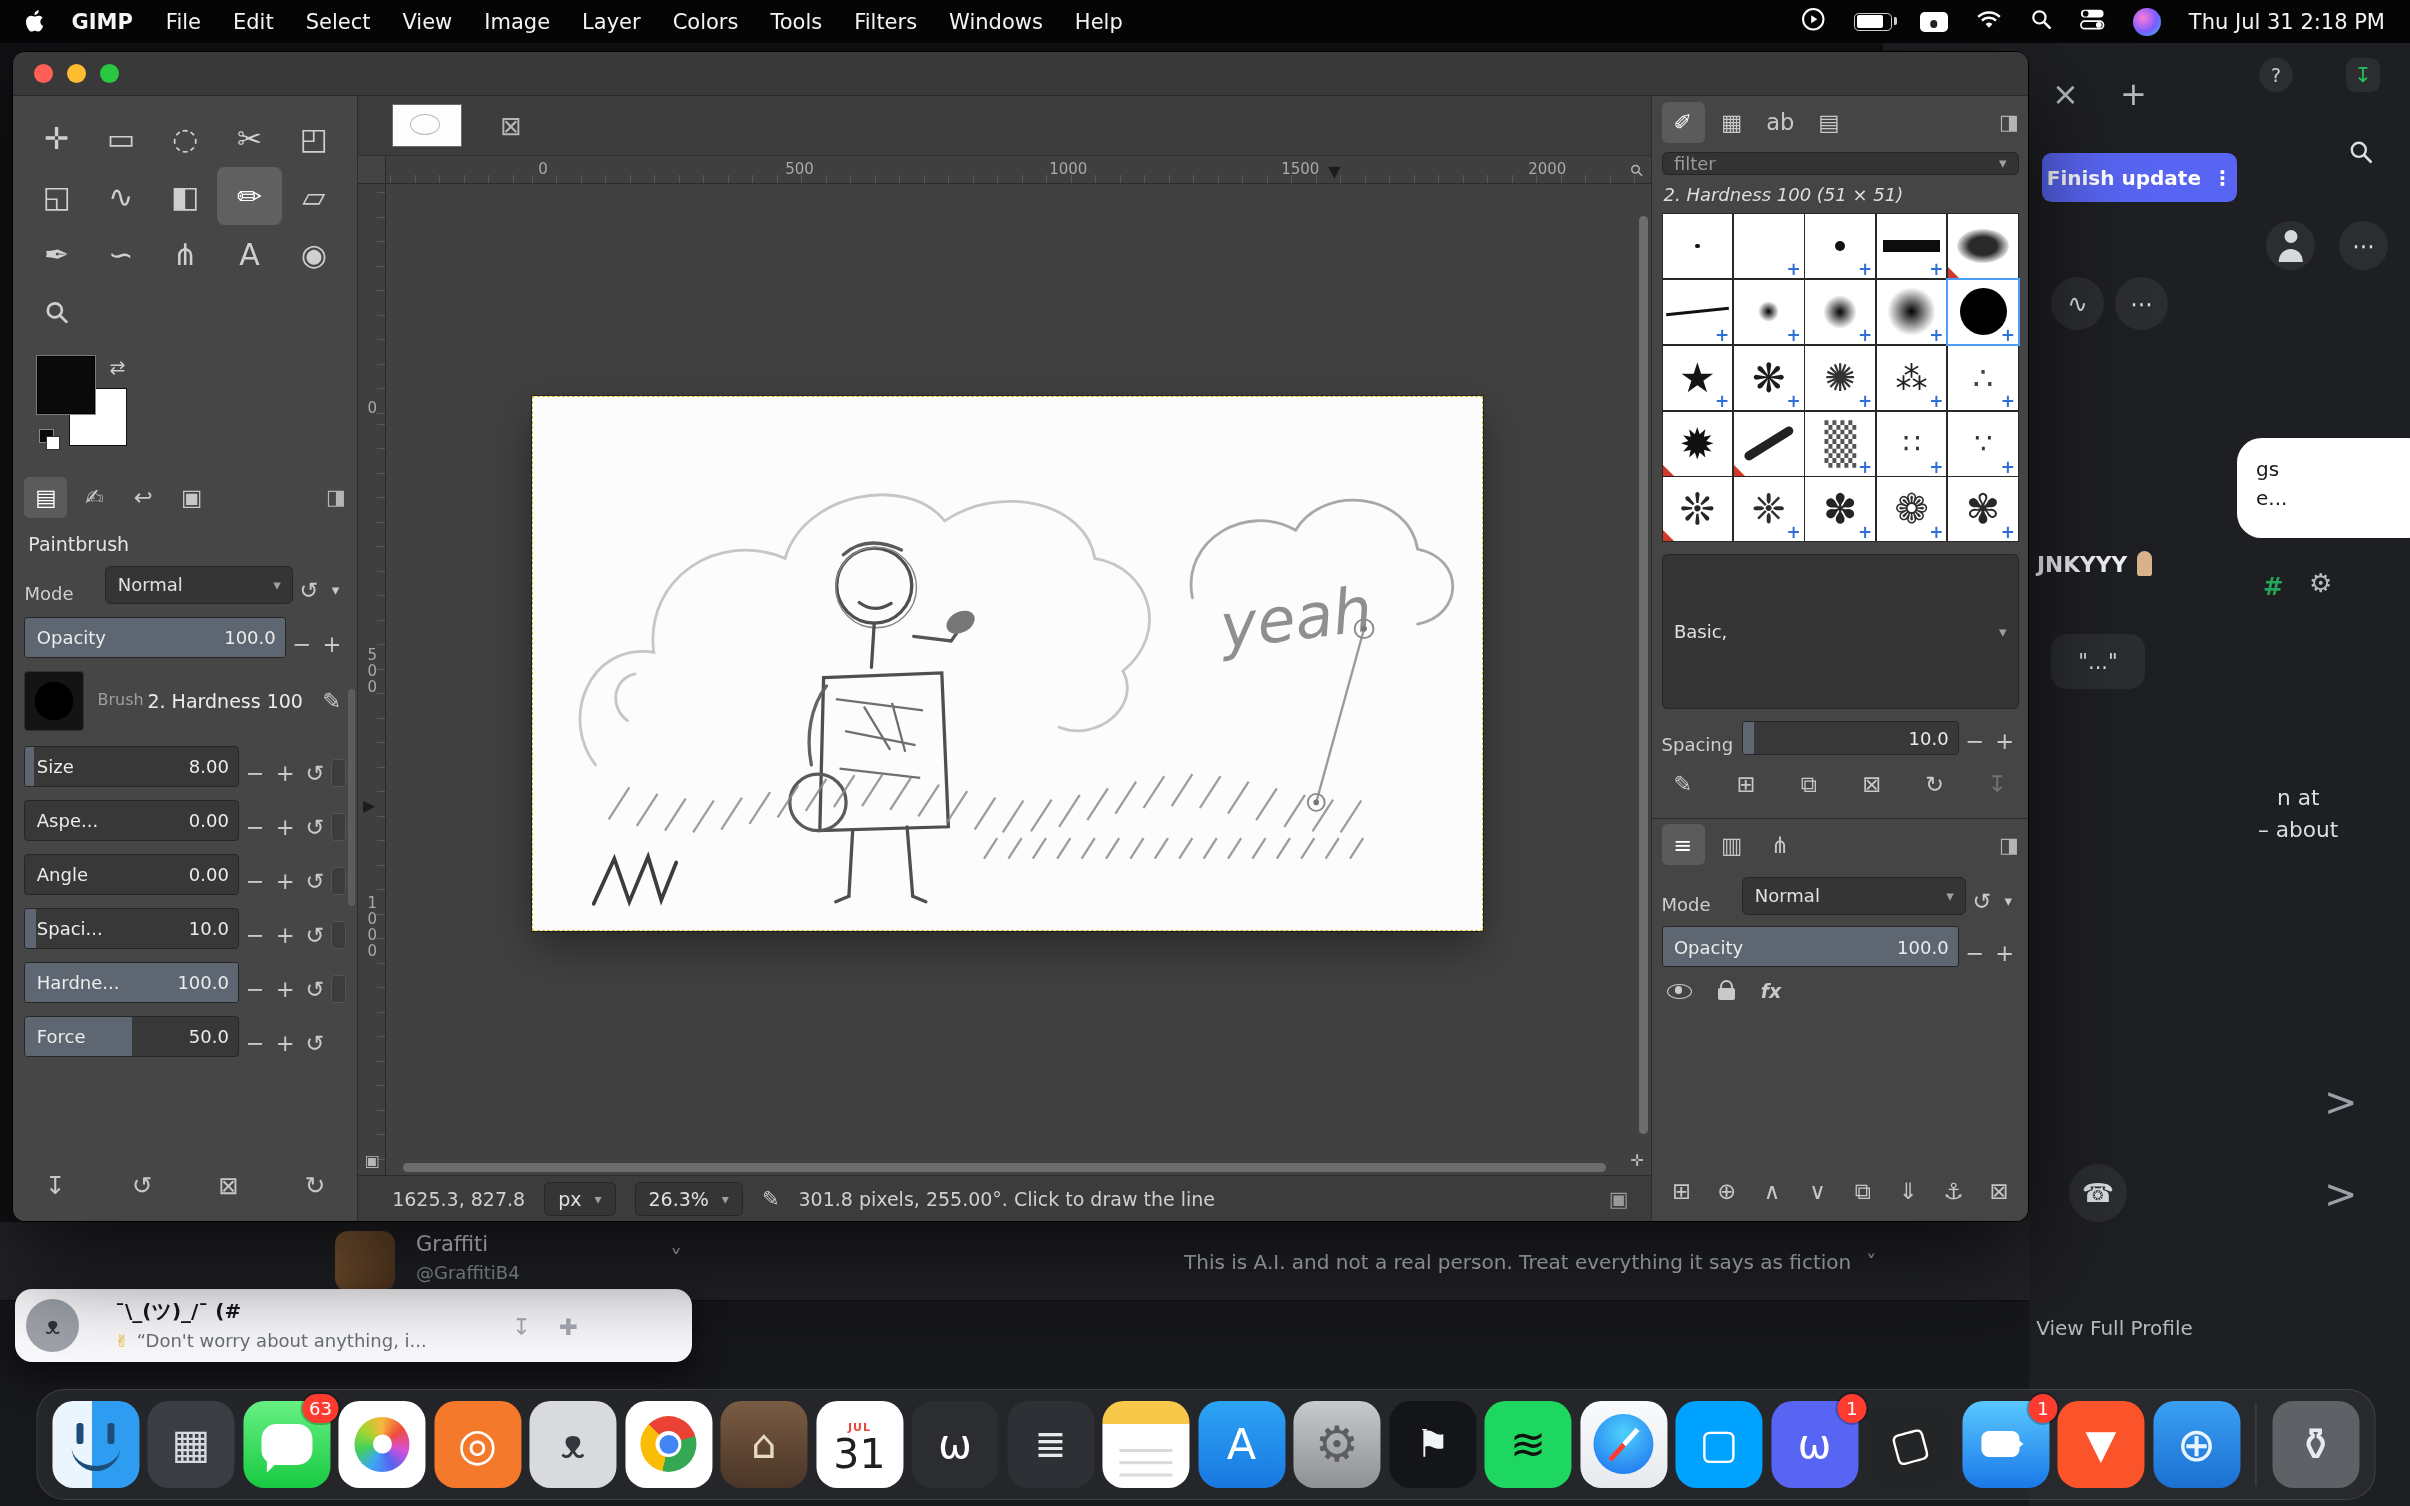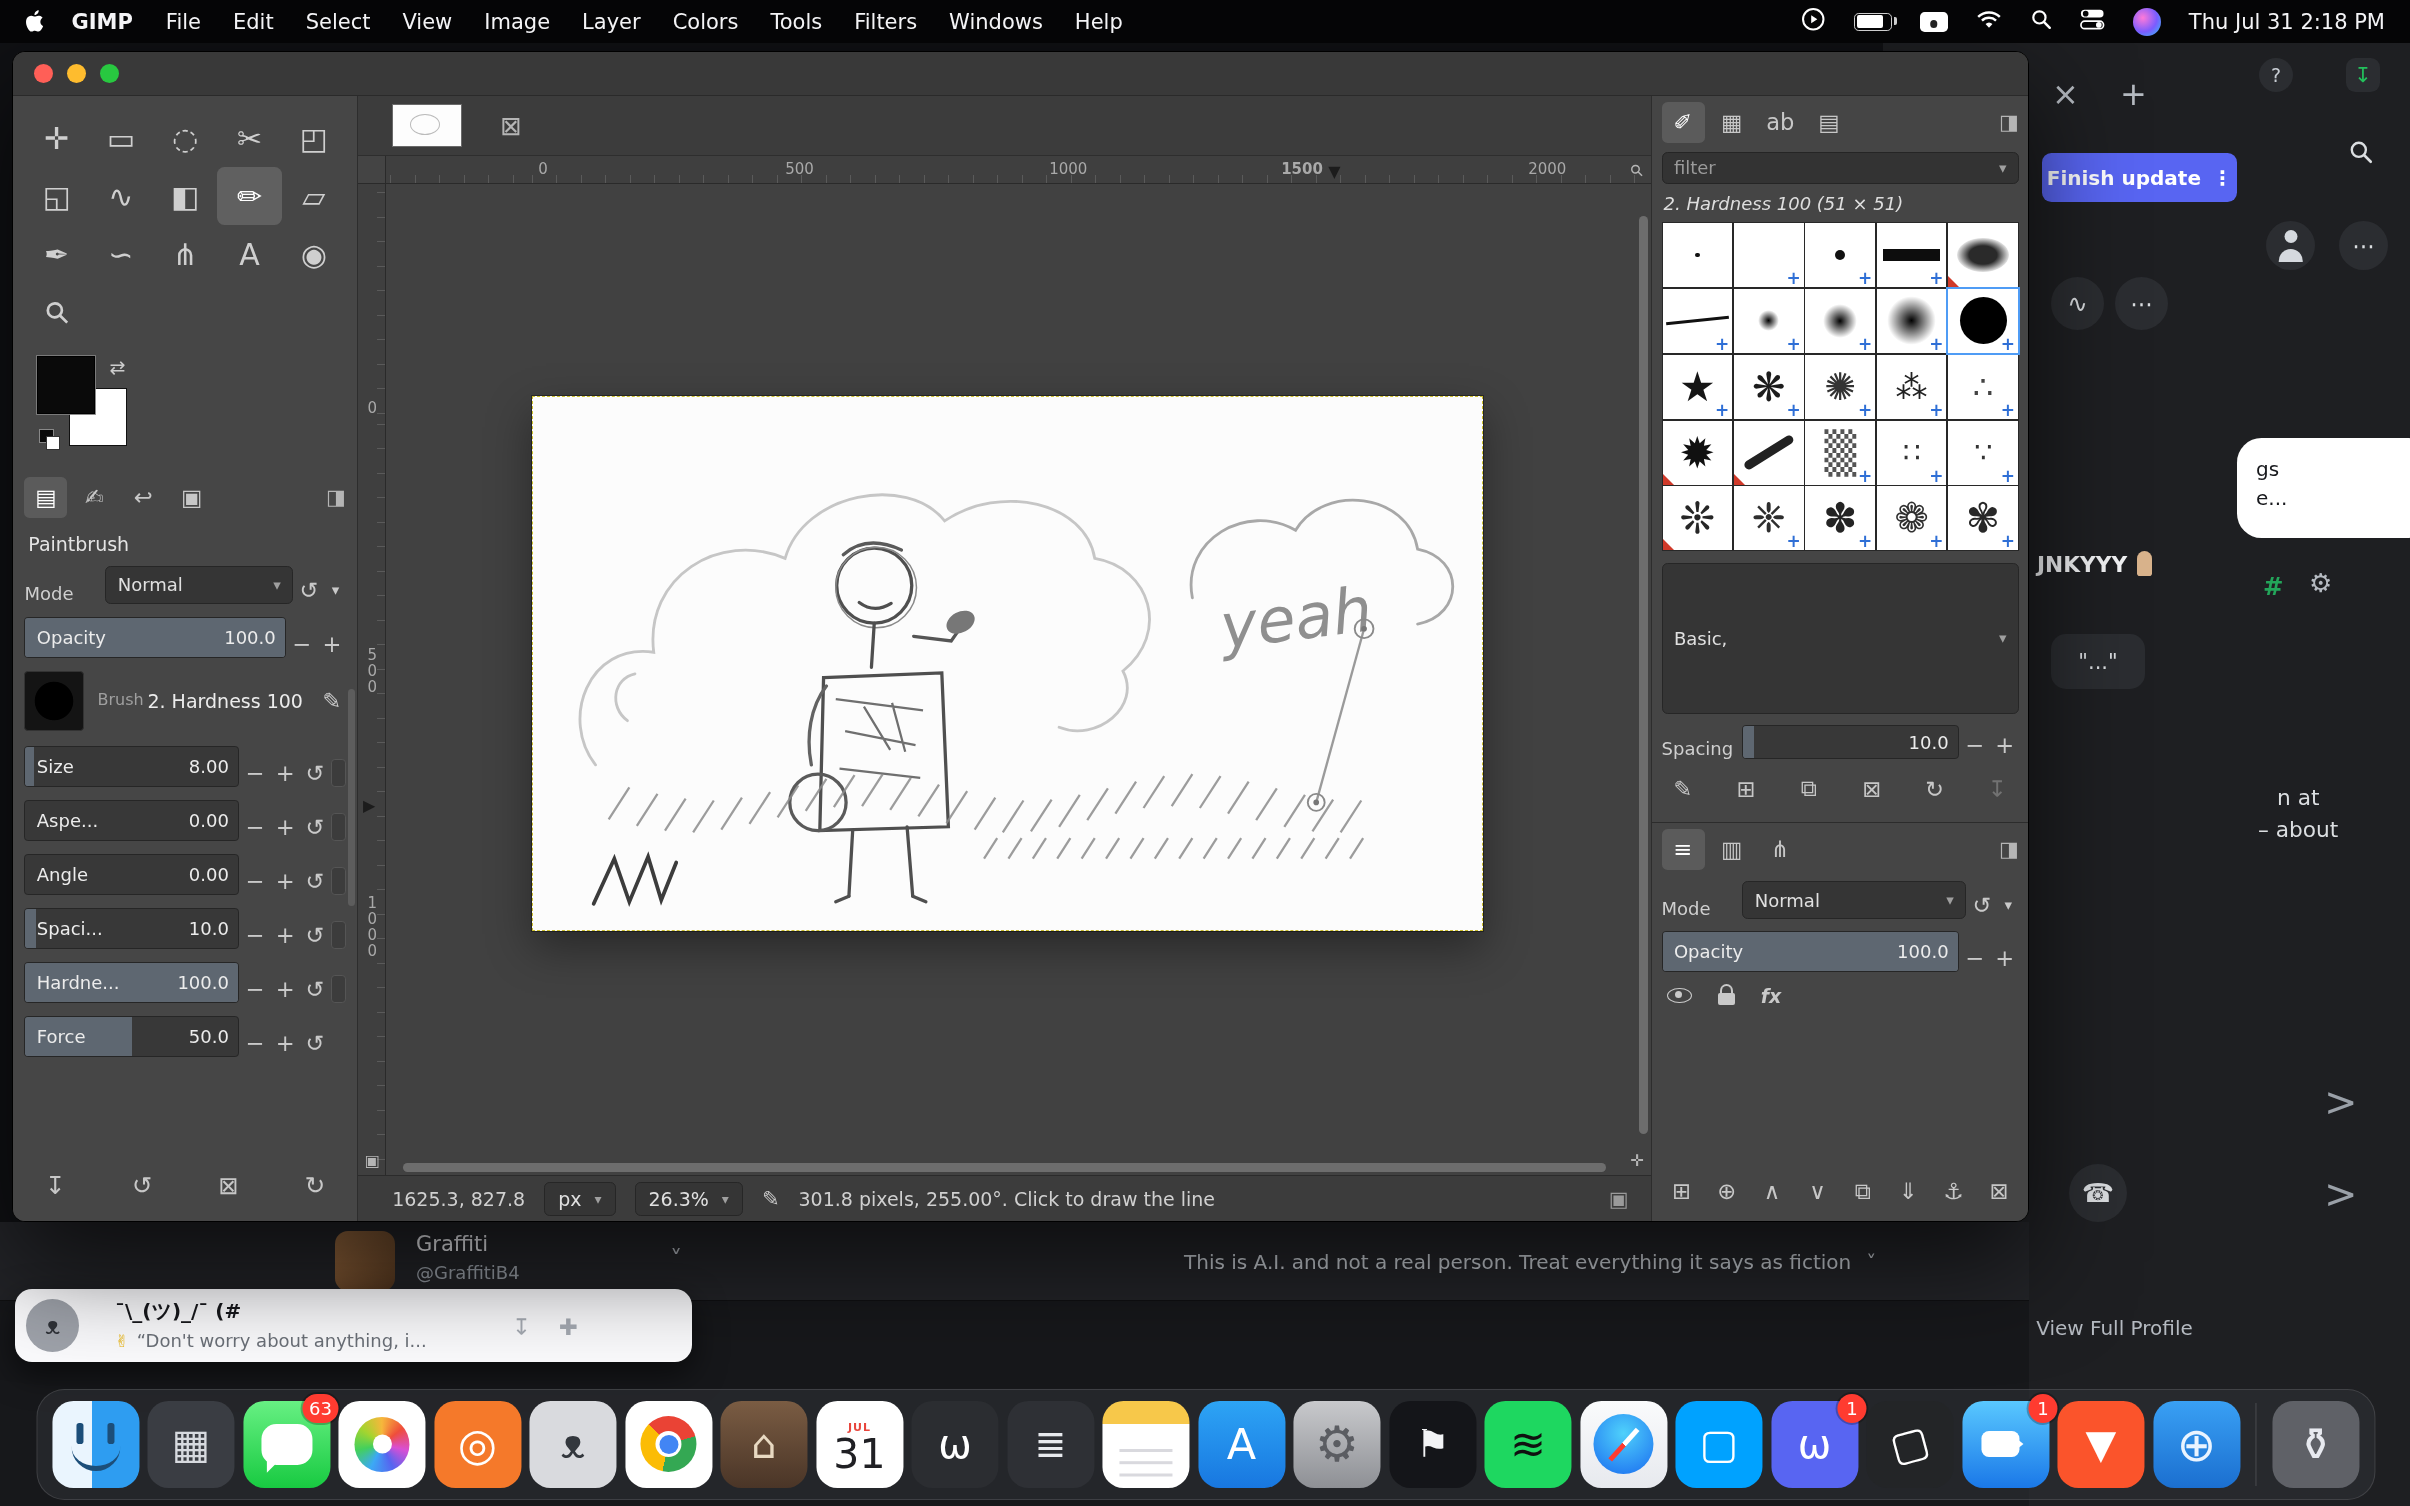--- a/index.html
+++ b/index.html
@@ -118,21 +118,21 @@
   .hscroll{position:absolute;left:45px;bottom:2.8px;width:1203px;height:9.4px;background:#6d6d6d;border-radius:4.7px;}
   .corner-btn{position:absolute;width:24.5px;height:24.5px;display:flex;align-items:center;justify-content:center;color:#b5b5b5;font-size:16px;}
   .statusbar{height:46px;background:#3c3c3c;border-top:0.9px solid #2b2b2b;display:flex;align-items:center;gap:19px;padding:0 22.6px 0 34px;flex:0 0 auto;color:#d0d0d0;font-size:19px;}
   .sb-select{height:34px;background:#353535;border:0.9px solid #262626;border-radius:5.6px;display:flex;align-items:center;gap:13px;padding:0 13px;color:#e0e0e0;}
   .sb-select .arr{color:#9f9f9f;font-size:14px;}
   .sb-right{margin-left:auto;color:#9a9a9a;font-size:21px;}
 
   
   .right-dock{width:377px;background:#454545;border-left:0.9px solid #2d2d2d;display:flex;flex-direction:column;overflow:hidden;padding:0 0 9.4px;}
   .rd-tabs{margin:5.6px 9.4px 0;}
-  .filter-box{margin:9.4px 9.4px 0;height:32px;background:#333;border:0.9px solid #252525;border-radius:5.6px;display:flex;align-items:center;padding:0 11.3px;color:#9a9a9a;font-size:18px;}
+  .filter-box{margin:9.4px 9.4px 0;height:23px;background:#333;border:0.9px solid #252525;border-radius:5.6px;display:flex;align-items:center;padding:0 11.3px;color:#9a9a9a;font-size:18px;}
   .filter-box .arr{margin-left:auto;color:#9f9f9f;font-size:15px;}
   .rd-caption{padding:9.4px 11.3px 7.5px;color:#dedede;font-size:18px;font-style:italic;}
   .bgrid{display:grid;grid-template-columns:repeat(5,1fr);gap:1.9px;margin:0 9.4px;background:#282828;border:0.9px solid #282828;}
   .bcell{height:64px;background:#fff;position:relative;display:flex;align-items:center;justify-content:center;overflow:hidden;}
   .bcell.bsel{outline:2.8px solid #4f9cf5;z-index:1;}
   .sh-dot-xs{width:4.7px;height:4.7px;border-radius:50%;background:#111;}
   .sh-dot-s{width:10.4px;height:10.4px;border-radius:50%;background:#111;}
   .sh-bar{width:82%;height:12.2px;background:#0d0d0d;}
   .sh-ellipse{width:74%;height:34px;border-radius:50%;background:radial-gradient(ellipse,#2a2a2a 38%,rgba(42,42,42,0) 75%);}
   .sh-line{width:90%;height:2.8px;background:#111;transform:rotate(-6deg);}
@@ -465,21 +465,21 @@
       <div class="tabstrip">
         <div class="tab-thumb"></div>
         <span class="tab-close">⊠</span>
       </div>
       <div class="canvas-wrap">
         <div class="hruler" id="hruler">
           <span class="hmarker" style="left:970px;">▼</span>
         <span class="htick" style="left: 180px;">0</span>
             <span class="htick" style="left: 427px;">500</span>
             <span class="htick" style="left: 691px;">1000</span>
-            <span class="htick" style="left: 923px; font-weight: bold;">1500</span>
+            <span class="htick" style="left: 923px;">1500</span>
             <span class="htick" style="left: 1170px;">2000</span>
           </div>
         <div class="vruler">
           <span class="vmarker" style="top:612px;">▶</span>
         </div>
         <div id="vruler-labels" style="position:absolute;left:0;top:28px;width:28px;bottom:0;overflow:hidden;">
             <div class="vtick" style="top: 216px;">
               <div>0</div>
             </div>
             <div class="vtick" style="top: 463px;">

